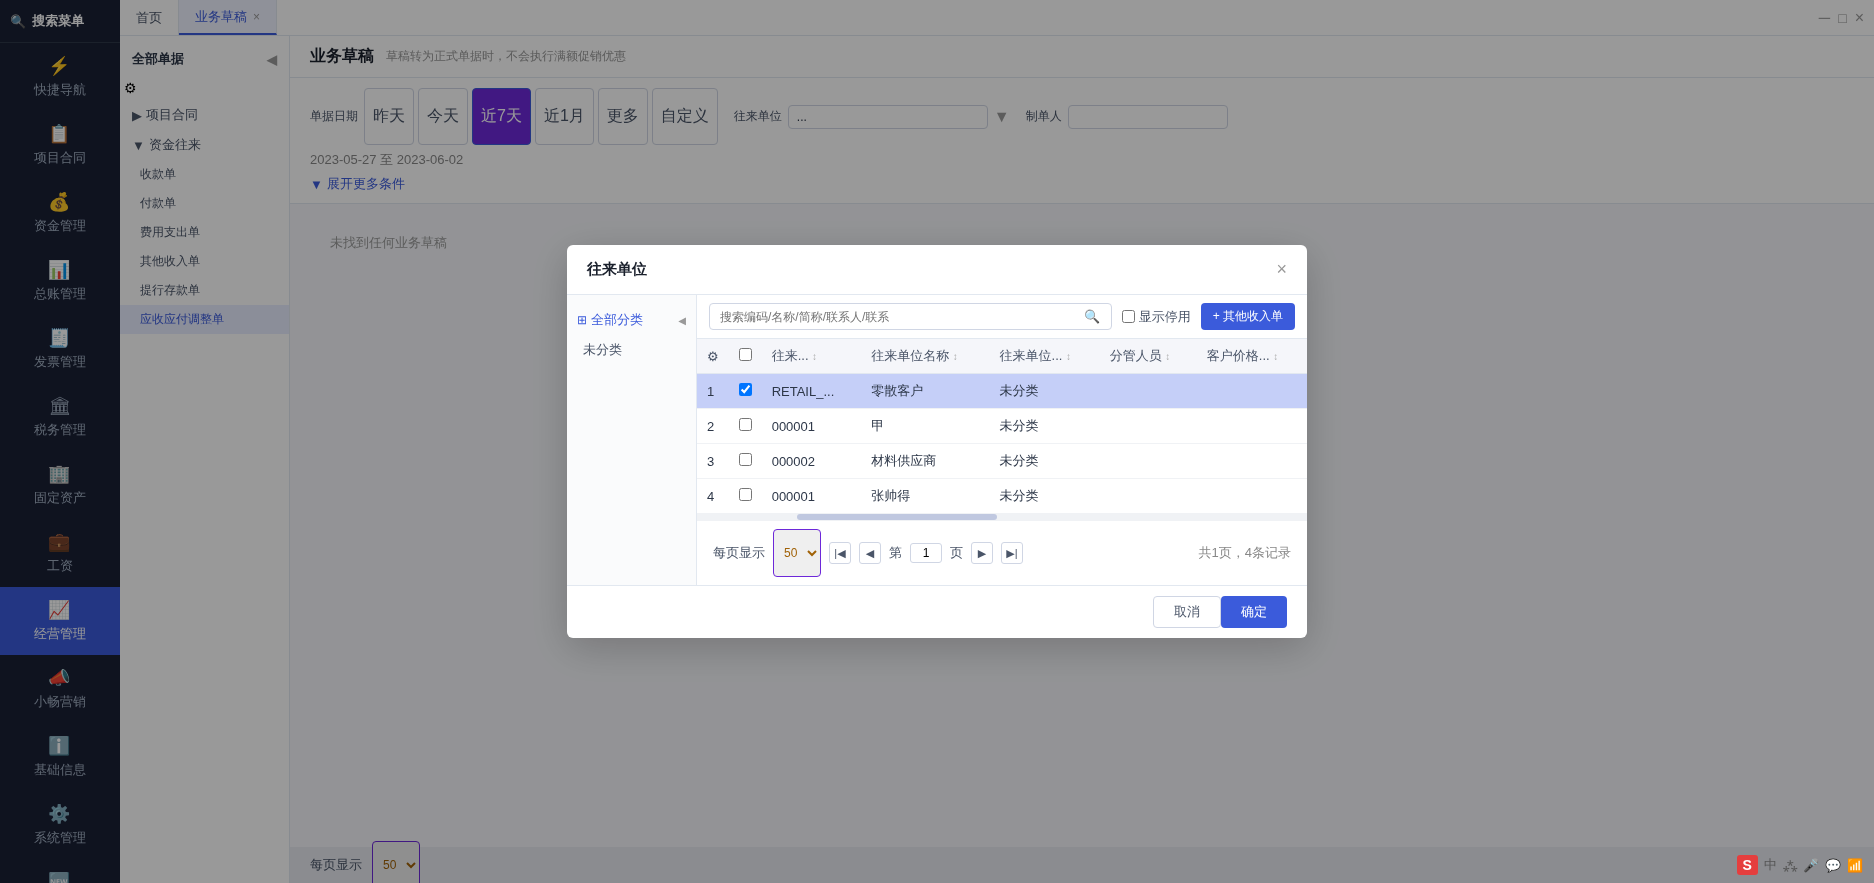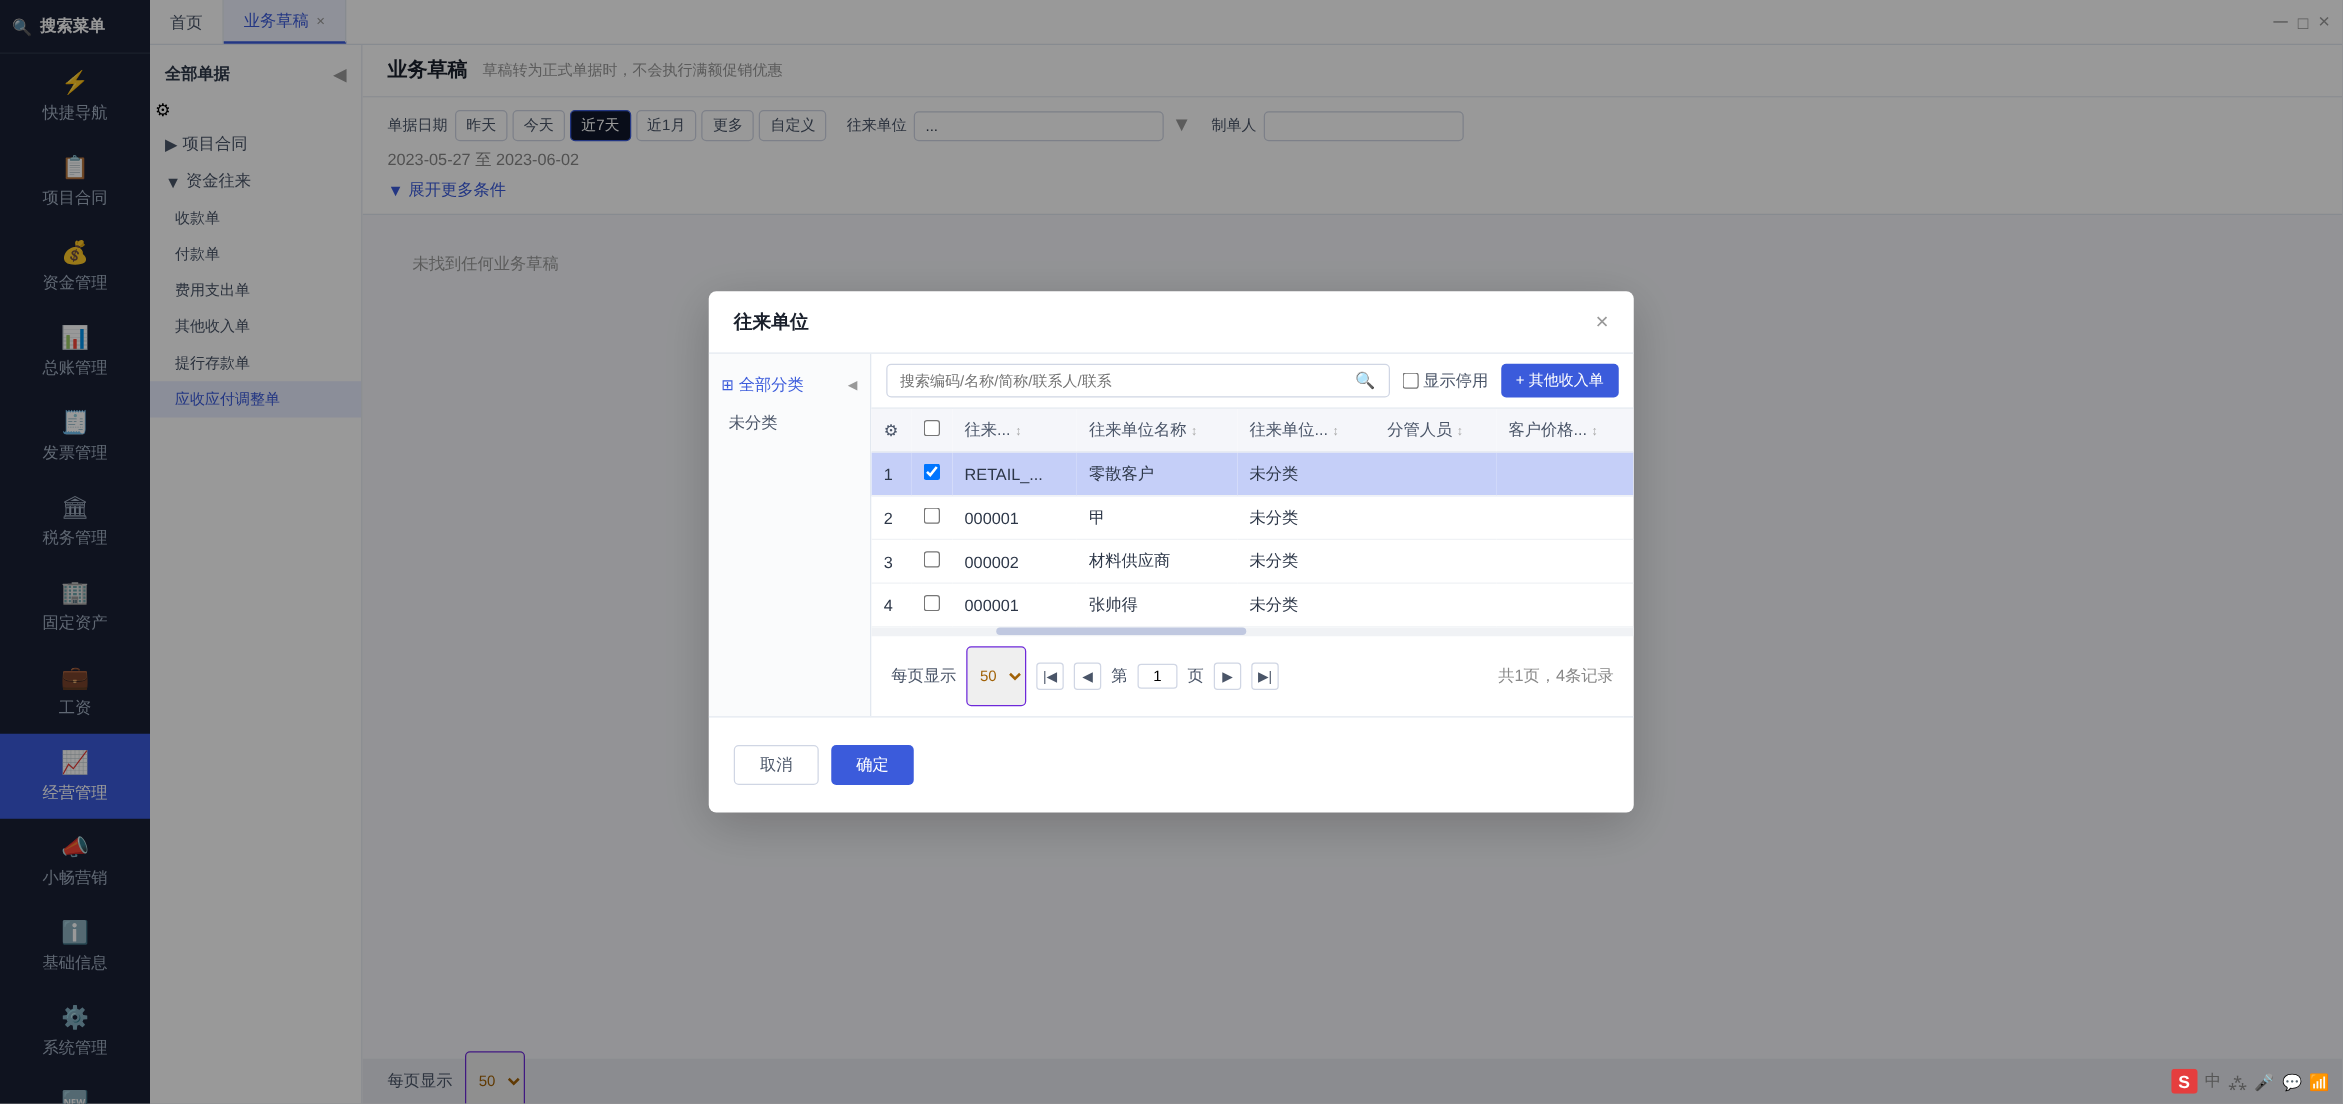--- a/index.html
+++ b/index.html
@@ -154,22 +154,22 @@
     .filter-label { color: #4a5568; font-size: 12px; white-space: nowrap; }
     .filter-input {
       border: 1px solid #d0d6e4;
       border-radius: 4px;
       padding: 4px 8px;
       font-size: 12px;
       color: #2d3748;
       min-width: 120px;
     }
     .date-filter-btns { display: flex; gap: 4px; }
-    .date-btn { padding: 3px 8px; border-radius: 4px; cursor: pointer; font-size: 12px; border: 1px solid #d0d6e4; background: #fff; color: #4a5568; }
-    .date-btn.active { background: #0f172a; color: white; border-color: #3b5bdb; }
+    .date-btn { padding: 17px 8px; border-radius: 4px; cursor: pointer; font-size: 16px; border: 1px solid #d0d6e4; background: #fff; color: #4a5568; }
+    .date-btn.active { background: #6d28d9; color: white; border-color: #3b5bdb; }
     .expand-btn { color: #3b5bdb; cursor: pointer; font-size: 12px; display: flex; align-items: center; gap: 4px; margin: 0 auto; }
 
     
     .table-area {
       flex: 1;
       overflow: auto;
       padding: 10px 20px;
     }
     .empty-state {
       color: #999;
@@ -347,24 +347,24 @@
       border: 1px solid #d0d6e4;
       border-radius: 3px;
       text-align: center;
       padding: 2px 4px;
       font-size: 12px;
     }
     .total-info { color: #888; margin-left: auto; }
 
     
     .modal-footer {
-      padding: 22px 20px;
+      padding: 10px 20px;
       border-top: 1px solid #e2e8f0;
       display: flex;
-      gap: 10px;
+      justify-content: flex-end;
       flex-shrink: 0;
     }
     .btn-cancel { background: #fff; border: 1px solid #d0d6e4; border-radius: 4px; padding: 6px 20px; cursor: pointer; font-size: 13px; color: #4a5568; }
     .btn-confirm { background: #3b5bdb; color: white; border: none; border-radius: 4px; padding: 6px 20px; cursor: pointer; font-size: 13px; }
 
     .chevron-icon { font-size: 10px; }
     .sort-icon { color: #aaa; font-size: 10px; }
 
     
     .bottom-bar {

